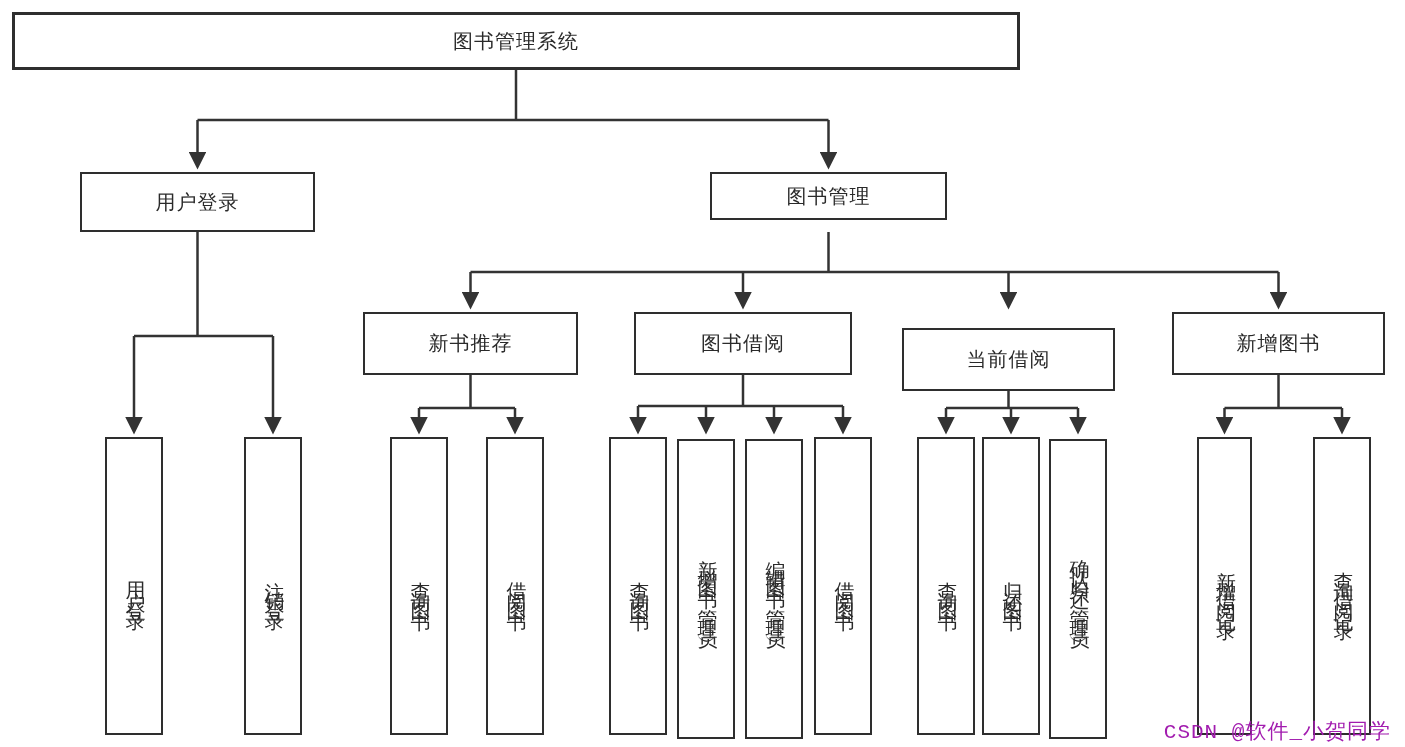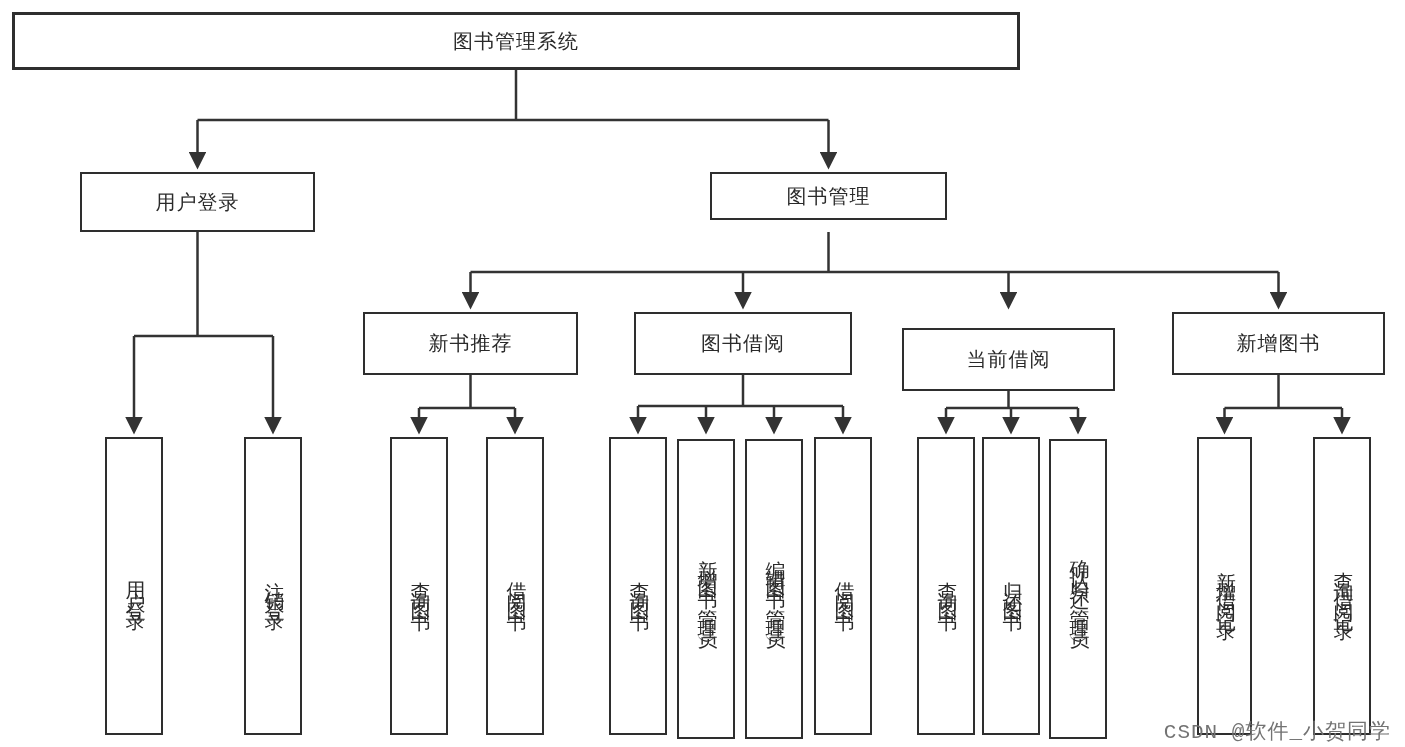--- a/index.html
+++ b/index.html
@@ -38,21 +38,21 @@
     font-size: 20px;
     letter-spacing: 10px;
     line-height: 1;
     white-space: nowrap;
   }
   .watermark {
     position: absolute;
     right: 14px;
     bottom: 2px;
     font-size: 21px;
-    color: #737373;
+    color: #a21caf;
     letter-spacing: 1px;
     white-space: nowrap;
   }
 </style>
 </head>
 <body>
 
 <div id="stage">
 
   <svg id="wires" viewBox="0 0 1405 747" xmlns="http://www.w3.org/2000/svg">

